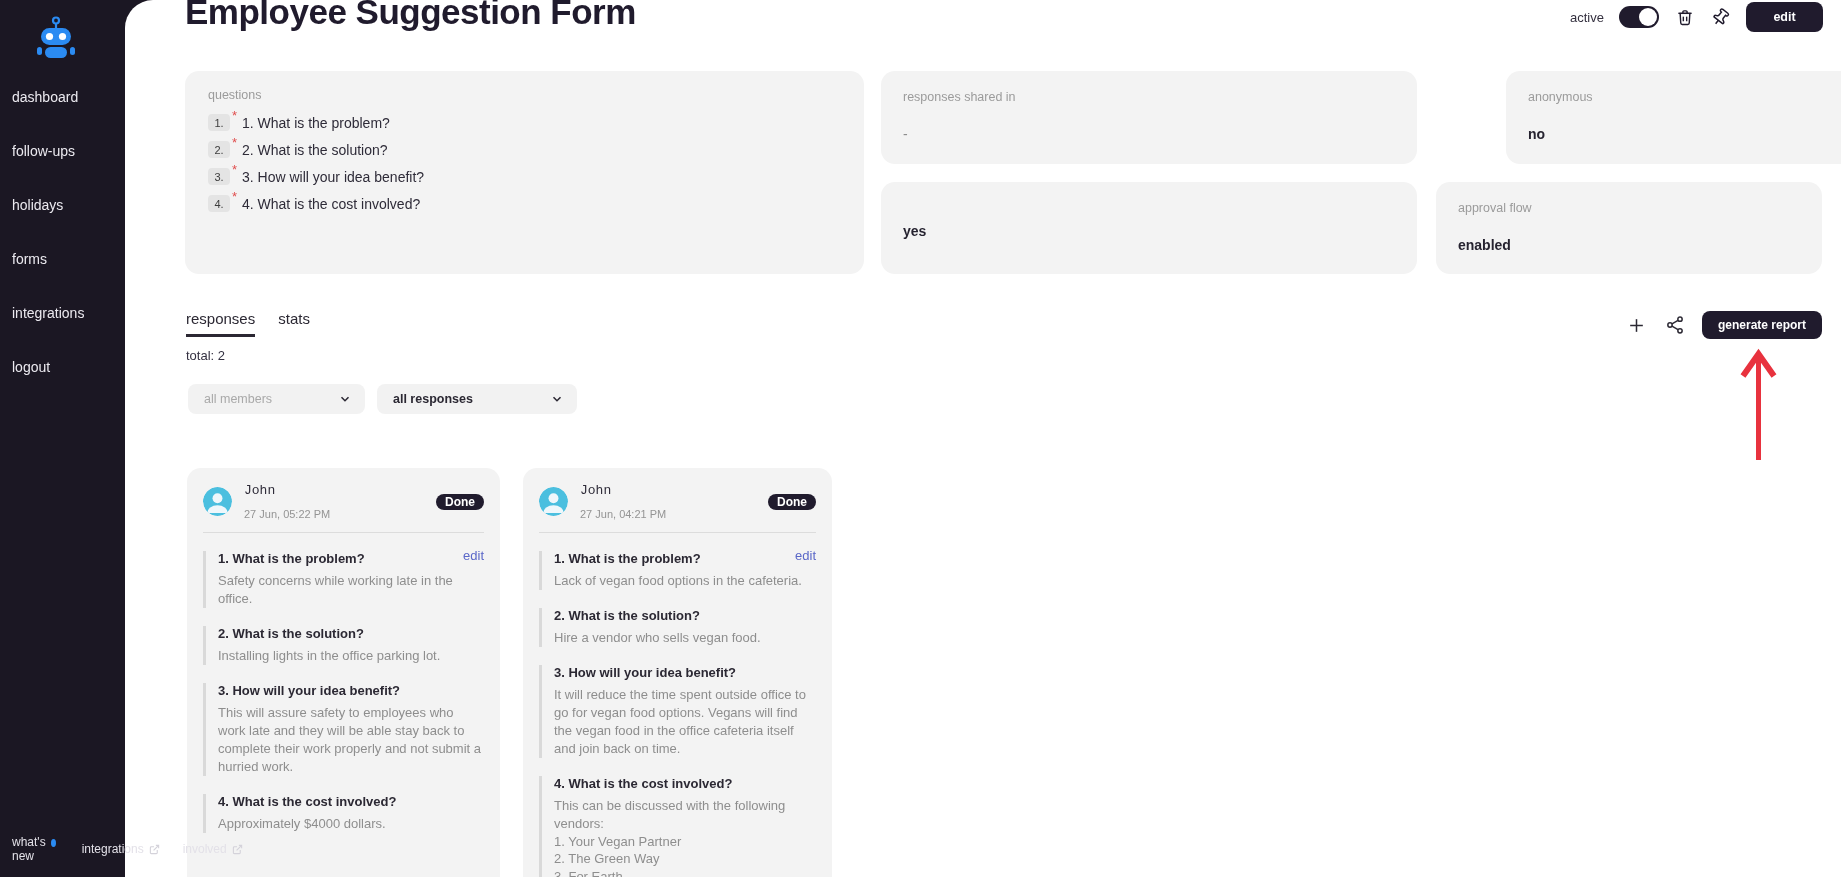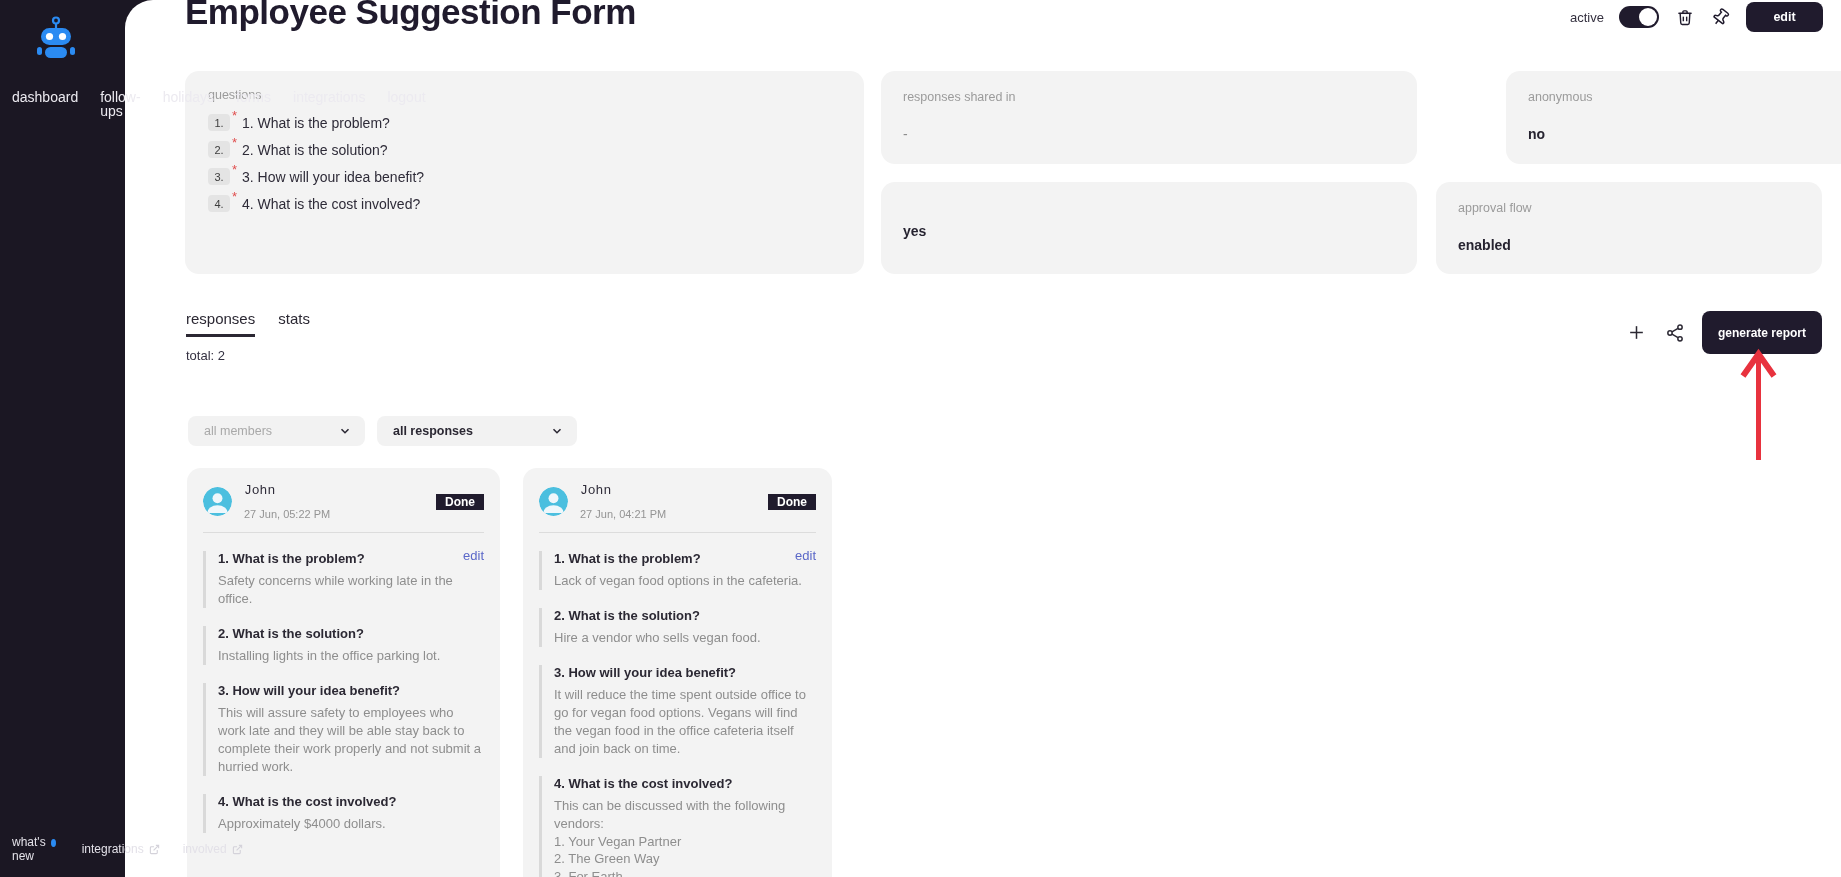--- a/index.html
+++ b/index.html
@@ -1,21 +1,21 @@
 <!DOCTYPE html>
 <html><head>
 <meta charset="utf-8">
 <style>
   * { margin:0; padding:0; box-sizing:border-box; }
   html,body { width:1841px; height:877px; overflow:hidden; font-family:"Liberation Sans", sans-serif; background:#1b1723; }
 
   
   .sidebar { position:absolute; left:0; top:0; width:125px; height:877px; background:#1b1723; color:#eceaf0; z-index:2; }
   .logo { position:absolute; left:32px; top:16px; width:48px; height:50px; }
-  .nav { position:absolute; left:12px; top:90px; display:flex; gap:22px; }
+  .nav { position:absolute; left:12px; top:90px; display:flex; flex-direction:column; gap:40px; }
   .nav-item { font-size:14px; color:#eceaf0; cursor:pointer; line-height:14px; }
   .side-footer { position:absolute; left:12px; bottom:14px; display:flex; flex-direction:row; gap:23px; }
   .side-footer .f-item { font-size:12px; color:#e3e1e8; display:flex; align-items:center; gap:5px; cursor:pointer; }
   .dot { width:8px; height:8px; border-radius:50%; background:#2b8bf2; position:relative; top:-6px; left:-3px; }
   .ext { width:11px; height:11px; }
 
   
   .main { position:absolute; left:125px; top:0; width:1716px; height:877px; background:#ffffff; border-top-left-radius:28px; overflow:hidden; }
 
   .page-title { position:absolute; left:60px; top:-8px; font-size:35px; font-weight:700; color:#201b2d; letter-spacing:-0.5px; }
@@ -46,41 +46,41 @@
   .card-multi { left:756px; top:182px; width:536px; height:92px; padding:19px 22px; }
   .card-appr { left:1311px; top:182px; width:386px; height:92px; padding:19px 22px; }
 
   
   .tabs { position:absolute; left:61px; top:310px; display:flex; gap:23px; }
   .tab { font-size:15px; color:#2b2833; padding-bottom:7px; cursor:pointer; }
   .tab.active { border-bottom:3px solid #2b2833; }
   .total { position:absolute; left:61px; top:348px; font-size:13px; color:#343141; }
 
   .toolbar { position:absolute; right:19px; top:311px; display:flex; align-items:center; gap:17px; }
-  .gen-btn { width:120px; height:43px; font-size:12px; }
+  .gen-btn { width:120px; height:28px; font-size:12px; }
 
   .arrow-annot { position:absolute; left:1609px; top:344px; width:48px; height:120px; pointer-events:none; }
 
   
-  .dd { position:absolute; top:416px; height:30px; background:#f2f2f2; border-radius:8px; display:flex; align-items:center; justify-content:space-between; padding:0 13px 0 16px; cursor:pointer;text-align:right; }
+  .dd { position:absolute; top:384px; height:30px; background:#f2f2f2; border-radius:8px; display:flex; align-items:center; justify-content:space-between; padding:0 13px 0 16px; cursor:pointer;text-align:right; }
   .dd-members { left:63px; width:177px; }
   .dd-responses { left:252px; width:200px; }
   .dd-text { font-size:12.5px; color:#a9a9a9; }
   .dd-text.selected { color:#2b2833; font-weight:700; }
 
   
   .resp-card { position:absolute; top:468px; background:#f3f3f3; border-radius:14px 14px 0 0; padding:15px 16px; height:430px; }
   .resp-1 { left:62px; width:313px; }
   .resp-2 { left:398px; width:309px; }
   .resp-head { display:flex; align-items:center; }
   .avatar { width:29px; height:29px; border-radius:50%; overflow:hidden; flex:none; }
   .who { margin-left:12px; flex:1; }
   .r-name { font-size:13px; font-weight:500; color:#2e2b38;font-family:Liberation Mono, monospace; }
   .r-time { font-size:11px; color:#949494; margin-top:10px; }
-  .done-btn { width:48px; height:16px; font-size:12px; border-radius:0; }
+  .done-btn { width:48px; height:16px; font-size:12px; border-radius:8px; }
   .divider { border-top:1px solid #dcdcdc; margin-top:12px; }
   .qa { position:relative; margin-top:18px; border-left:3px solid #d9d9d9; padding-left:12px; }
   .qa .q { font-size:13px; font-weight:700; color:#2b2833; padding-right:36px; }
   .qa .a { font-size:13px; color:#8e8e8e; line-height:1.38; margin-top:6px; white-space:pre-line; }
   .edit-link { position:absolute; right:0; top:-3px; font-size:13px; color:#5a67c8; cursor:pointer; }
 </style>
 </head>
 <body>
 
 <div class="sidebar">

